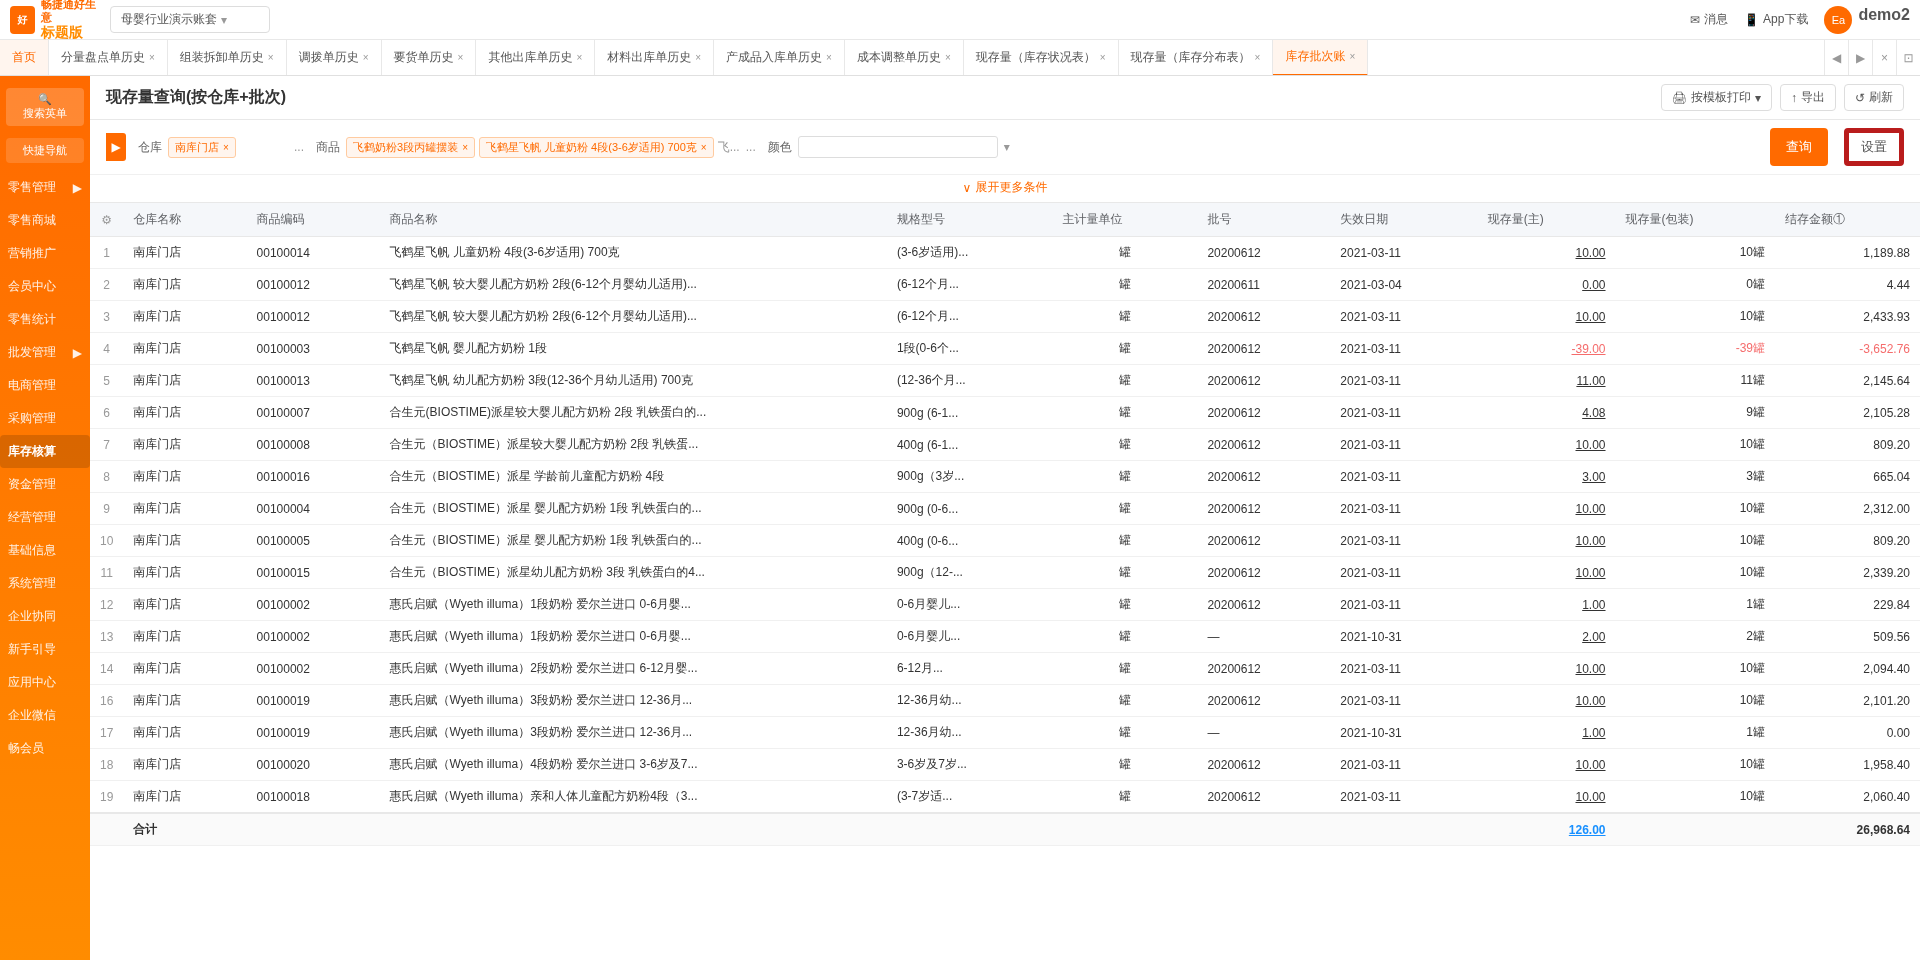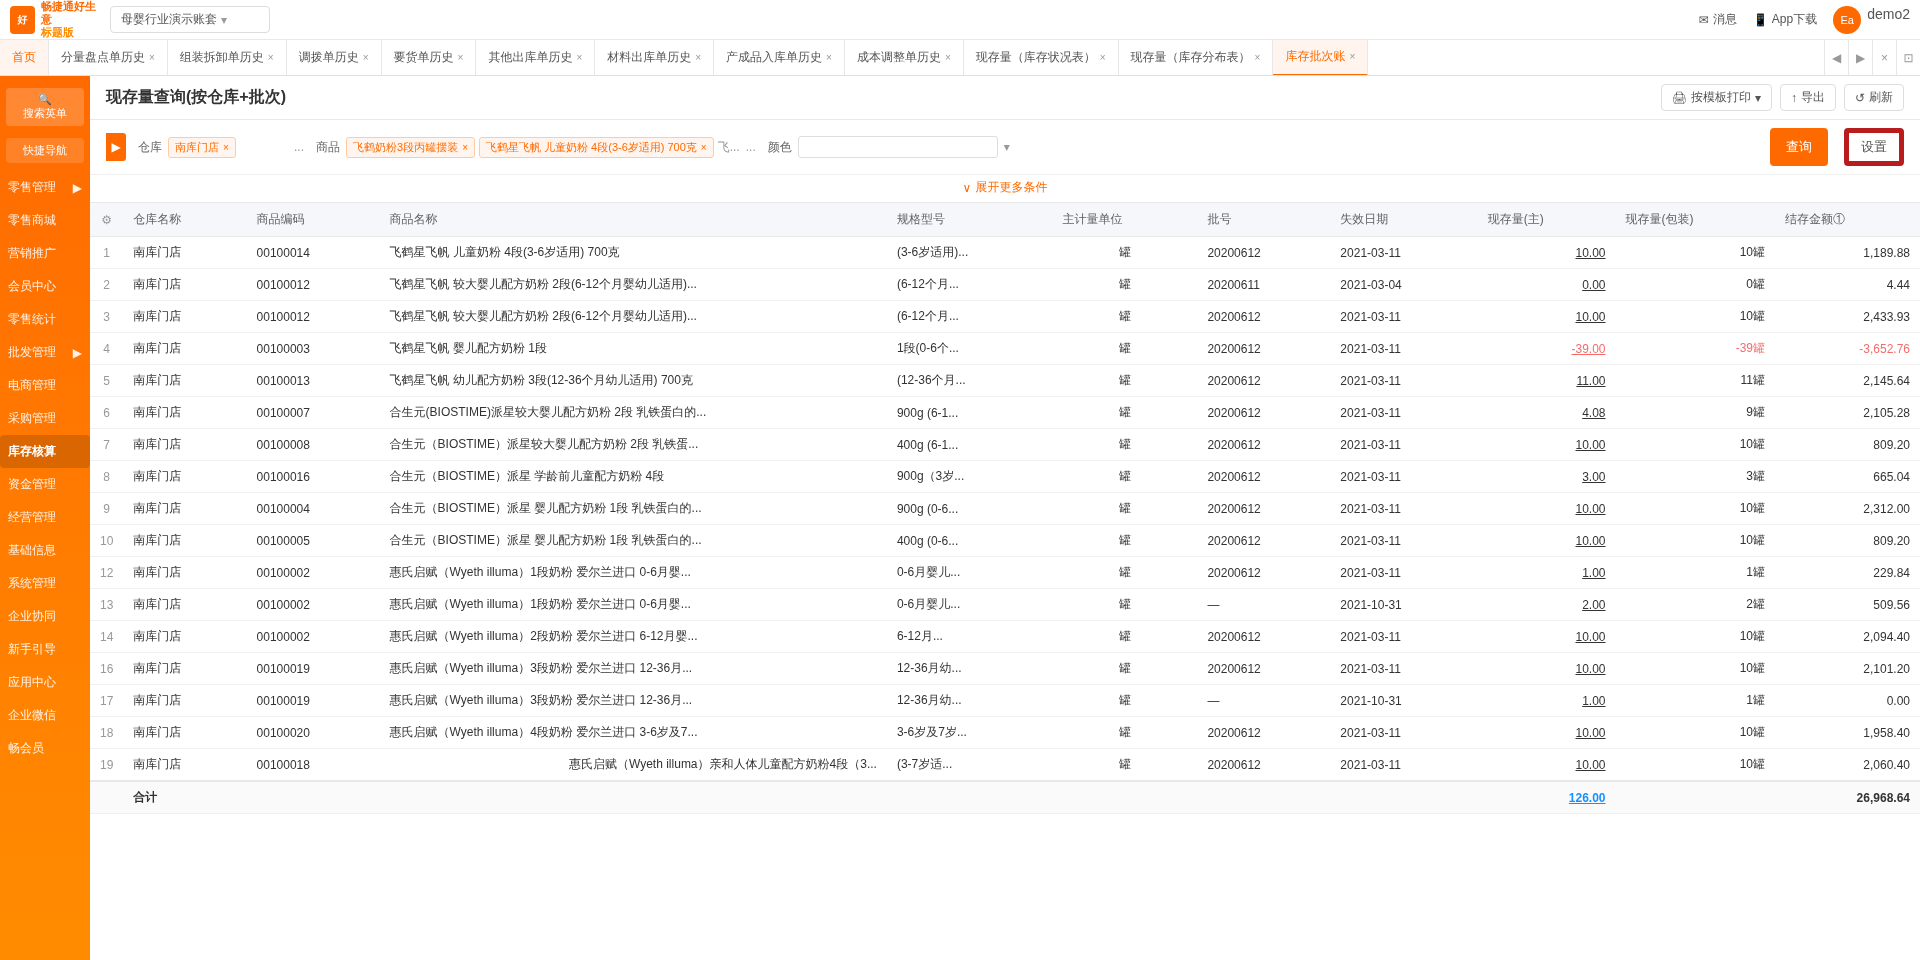--- a/index.html
+++ b/index.html
@@ -6,21 +6,21 @@
     body { font-family: "Microsoft YaHei", Arial, sans-serif; font-size: 12px; background: #f5f5f5; color: #333; overflow: hidden; width: 1920px; height: 960px; }
 
     
     .top-bar { display: flex; align-items: center; background: #fff; height: 40px; border-bottom: 1px solid #e8e8e8; padding: 0 10px; gap: 10px; }
     .logo { display: flex; align-items: center; gap: 6px; color: #ff6a00; font-weight: bold; font-size: 13px; width: 90px; }
     .logo-icon { width: 28px; height: 28px; background: #ff6a00; border-radius: 4px; display: flex; align-items: center; justify-content: center; color: white; font-size: 10px; }
     .workspace-selector { display: flex; align-items: center; gap: 4px; padding: 4px 10px; border: 1px solid #ddd; border-radius: 4px; cursor: pointer; font-size: 12px; color: #555; min-width: 160px; }
     .top-bar-right { margin-left: auto; display: flex; align-items: center; gap: 16px; }
     .top-bar-btn { display: flex; align-items: center; gap: 4px; font-size: 12px; color: #555; cursor: pointer; }
     .avatar { width: 28px; height: 28px; background: #ff6a00; border-radius: 50%; display: flex; align-items: center; justify-content: center; color: white; font-size: 11px; }
-    .user-name { font-size: 14px; color: #555; }
+    .user-name { font-size: 16px; color: #555; font-weight: bold; }
 
     
     .nav-tabs { display: flex; align-items: center; background: #fff; border-bottom: 1px solid #e0e0e0; height: 36px; overflow: hidden; }
     .nav-tab { display: flex; align-items: center; padding: 0 12px; height: 36px; font-size: 12px; color: #555; border-right: 1px solid #e8e8e8; cursor: pointer; white-space: nowrap; gap: 4px; flex-shrink: 0; }
     .nav-tab.home { color: #ff6a00; background: #fff5ee; }
     .nav-tab.active { color: #ff6a00; background: #fff5ee; border-bottom: 2px solid #ff6a00; }
     .nav-tab-close { color: #999; font-size: 10px; cursor: pointer; }
     .nav-tabs-arrows { display: flex; margin-left: auto; }
     .nav-arrow { width: 24px; height: 36px; display: flex; align-items: center; justify-content: center; cursor: pointer; color: #999; border-left: 1px solid #e8e8e8; }
 
@@ -70,21 +70,21 @@
     .col-check { width: 30px; text-align: center; }
   </style>
 </head>
 <body>
 
 <div class="top-bar">
   <div class="logo">
     <div class="logo-icon">好</div>
     <div style="display:flex;flex-direction:column;line-height:1.2;">
       <span style="font-size:11px;">畅捷通好生意</span>
-      <span style="font-size:11px;color:#ff8c00;">标题版</span>
+      <span style="font-size:14px;color:#ff8c00;">标题版</span>
     </div>
   </div>
   <div class="workspace-selector">
     <span>母婴行业演示账套</span>
     <span style="color:#999;">▾</span>
   </div>
   <div class="top-bar-right">
     <div class="top-bar-btn">
       <span>✉</span>
       <span>消息</span>
@@ -465,20 +465,35 @@
       <td class="text-center">罐</td>
       <td>20200612</td>
       <td>2021-03-11</td>
       <td class="text-right ">
         <span style="text-decoration:underline;cursor:pointer;">10.00</span>
       </td>
       <td class="text-right ">10罐</td>
       <td class="text-right ">809.20</td>
     </tr>
             <tr>
+      <td class="row-num text-center">11</td>
+      <td>南库门店</td>
+      <td>00100015</td>
+      <td style="max-width:280px;overflow:hidden;text-overflow:ellipsis;">合生元（BIOSTIME）派星幼儿配方奶粉 3段 乳铁蛋白的4...</td>
+      <td>900g（12-...</td>
+      <td class="text-center">罐</td>
+      <td>20200612</td>
+      <td>2021-03-11</td>
+      <td class="text-right ">
+        <span style="text-decoration:underline;cursor:pointer;">10.00</span>
+      </td>
+      <td class="text-right ">10罐</td>
+      <td class="text-right ">2,339.20</td>
+    </tr>
+            <tr>
       <td class="row-num text-center">12</td>
       <td>南库门店</td>
       <td>00100002</td>
       <td style="max-width:280px;overflow:hidden;text-overflow:ellipsis;">惠氏启赋（Wyeth illuma）1段奶粉 爱尔兰进口 0-6月婴...</td>
       <td>0-6月婴儿...</td>
       <td class="text-center">罐</td>
       <td>20200612</td>
       <td>2021-03-11</td>
       <td class="text-right ">
         <span style="text-decoration:underline;cursor:pointer;">1.00</span>
@@ -558,21 +573,21 @@
       <td class="text-right ">
         <span style="text-decoration:underline;cursor:pointer;">10.00</span>
       </td>
       <td class="text-right ">10罐</td>
       <td class="text-right ">1,958.40</td>
     </tr>
             <tr>
       <td class="row-num text-center">19</td>
       <td>南库门店</td>
       <td>00100018</td>
-      <td style="max-width:280px;overflow:hidden;text-overflow:ellipsis;text-align:right;">惠氏启赋（Wyeth illuma）亲和人体儿童配方奶粉4段（3...</td>
+      <td style="max-width:280px;overflow:hidden;text-overflow:ellipsis;">惠氏启赋（Wyeth illuma）亲和人体儿童配方奶粉4段（3...</td>
       <td>(3-7岁适...</td>
       <td class="text-center">罐</td>
       <td>20200612</td>
       <td>2021-03-11</td>
       <td class="text-right ">
         <span style="text-decoration:underline;cursor:pointer;">10.00</span>
       </td>
       <td class="text-right ">10罐</td>
       <td class="text-right ">2,060.40</td>
     </tr>

